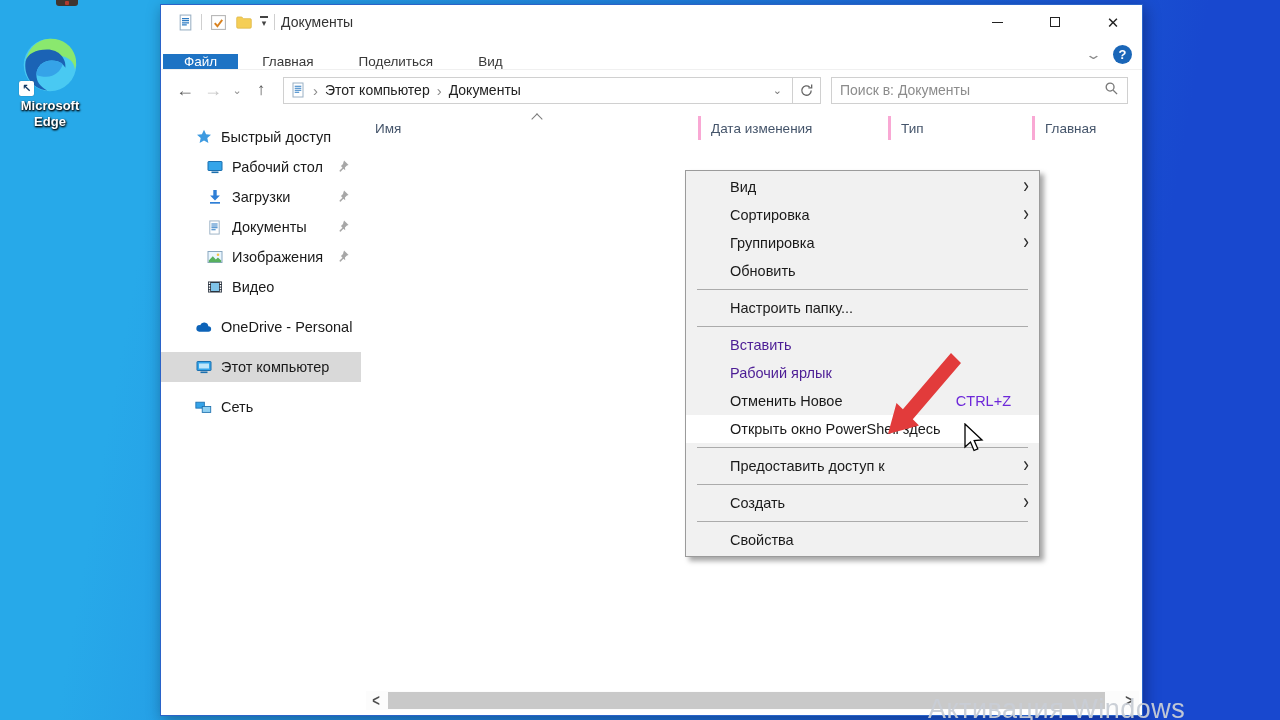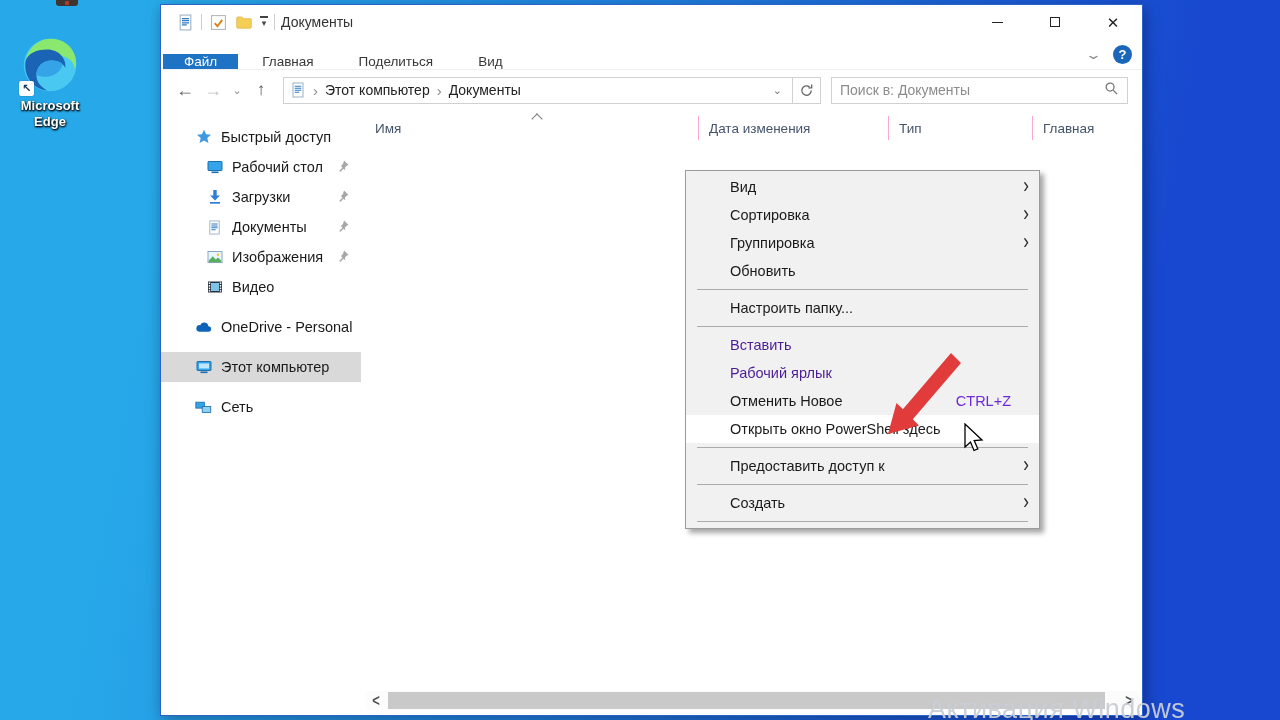--- a/index.html
+++ b/index.html
@@ -91,21 +91,21 @@
   .side-item .ic { width:17px; height:17px; display:flex; align-items:center; justify-content:center; margin-right:9px; flex:0 0 17px; }
   .side-item.lvl0 { padding-left:34px; }
   .side-item.lvl1 { padding-left:45px; }
   .side-item.selected { background:#d9d9d9; }
   .side-item .pin { position:absolute; right:10px; top:7px; width:15px; height:15px; opacity:.75; }
   .side-gap { height:10px; }
 
   .filearea { flex:1; position:relative; background:#fff; }
   .colheaders { display:flex; height:36px; align-items:center; margin-left:4px; }
   .colheaders .col { height:24px; display:flex; align-items:center; padding-left:10px;
-    font-size:13.5px; color:#44546a; border-left:1px solid #f9a8d4; }
+    font-size:13.5px; color:#44546a; border-left:3px solid #f9a8d4; }
   .colheaders .col:first-child { border-left:none; }
   .sort-caret { position:absolute; top:3px; left:172px; width:9px; height:9px; }
   .sort-caret::before { content:""; position:absolute; left:0; top:2px; width:7px; height:7px;
     border-left:1.5px solid #7a7a7a; border-top:1.5px solid #7a7a7a; transform:rotate(45deg); }
 
   
   .hscroll { position:absolute; left:5px; right:3px; bottom:5px; height:19px;
     display:flex; align-items:center; background:#fcfcfc; z-index:5; }
   .hscroll .arr { width:20px; text-align:center; font-size:13px; color:#505050; font-weight:bold;
     transform:scaleY(1.3); }
@@ -408,20 +408,23 @@
     <div class="item">
       <span>Предоставить доступ к</span>
       <span class="chev">›</span>
     </div>
     <div class="sep"></div>
     <div class="item">
       <span>Создать</span>
       <span class="chev">›</span>
     </div>
     <div class="sep"></div>
+    <div class="item">
+      <span>Свойства</span>
+    </div>
   </div>
 
 <div class="red-arrow">
   <svg width="90" height="90" viewBox="0 0 90 90">
     <polygon points="73,1 83,11 34.8,67.2 41,73.5 10,82 18.5,50.9 24.9,57.3" fill="#e23b3b"></polygon>
   </svg>
 </div>
 
 <div class="cursor">
   <svg width="22" height="30" viewBox="0 0 22 30">

